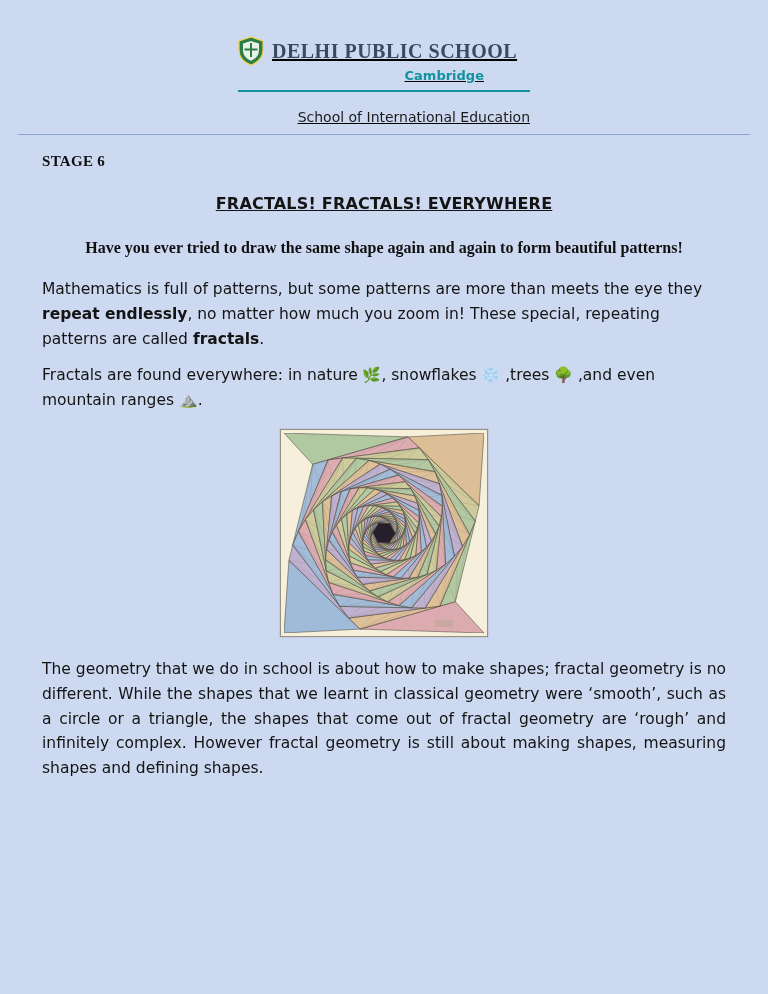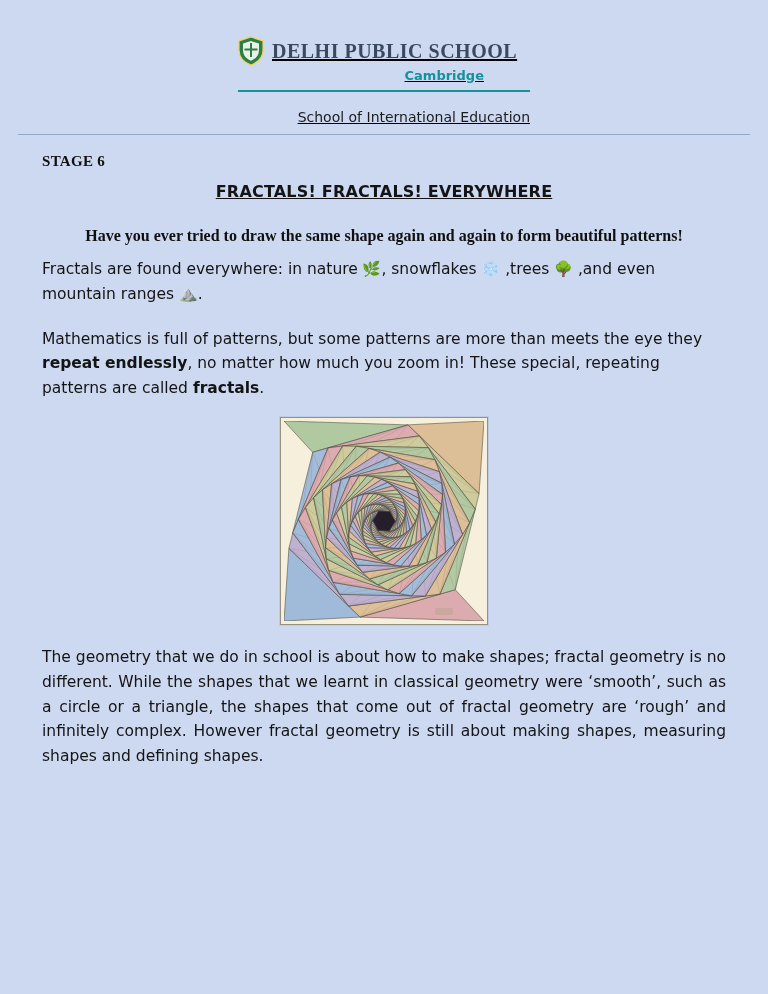--- a/index.html
+++ b/index.html
@@ -24,21 +24,21 @@
   .tagline.left { text-align:right; }
   .tagline.right { text-align:center; }
   .logo { flex:0 0 auto; display:inline-flex; }
   
   .title { text-align:center; color:#1f93a9; font-size:27px; font-weight:bold;
            letter-spacing:1px; margin-top:26px; }
   .rule { border:none; border-top:1px solid #90a8cc; margin:9px -24px 0 -24px; }
   .stage { font-family:"Liberation Serif", serif; font-weight:bold;
            font-size:15px; color:#111; margin-top:18px; letter-spacing:.3px; }
   .heading { text-align:center; font-weight:bold; font-size:16px; color:#141414;
-             text-decoration:underline; margin-top:12px; letter-spacing:.2px; }
+             text-decoration:underline; margin-top:24px; letter-spacing:.2px; }
   .intro { text-align:center; font-family:"Liberation Serif", serif; font-weight:bold;
            font-size:16px; color:#101010; margin-top:26px; }
   .redline { color:#e8231f; font-weight:bold; font-style:italic; font-size:17.5px;
              margin-top:24px; letter-spacing:.4px; }
   
   .para { font-size:15.5px; line-height:1.6; color:#141414; margin-top:20px; }
   .para.tight { margin-top:12px; }
   .para.justify { text-align:justify; }
   .emoji { font-size:15px; }
   
@@ -74,23 +74,23 @@
   </div>
 
   <hr class="rule">
 
   <div class="stage">STAGE 6</div>
   <div class="heading">FRACTALS! FRACTALS! EVERYWHERE</div>
 
   <p class="intro">Have you ever tried to draw the same shape again and again to form beautiful patterns!</p>
 
 
+  <p class="para"><span> Mathematics is full of patterns, but some patterns are more than meets the eye they </span><b>repeat endlessly</b><span>, no matter how much you zoom in! These special, repeating patterns are called </span><b>fractals</b><span>.</span></p>
+
   <p class="para tight"><span>Fractals are found everywhere: in nature </span><span class="emoji">🌿</span><span>, snowflakes </span><span class="emoji">❄️</span><span> ,trees </span><span class="emoji">🌳</span><span> ,and even mountain ranges </span><span class="emoji">⛰️</span><span>.</span></p>
-
-  <p class="para"><span> Mathematics is full of patterns, but some patterns are more than meets the eye they </span><b>repeat endlessly</b><span>, no matter how much you zoom in! These special, repeating patterns are called </span><b>fractals</b><span>.</span></p>
 
   <div class="figure">
     <svg width="200" height="200" viewBox="0 0 200 200">
         <polygon points="0.0,0.0 28.7,31.3 123.9,3.9" fill="#a8c49a" fill-opacity="0.9" stroke="#4c473e" stroke-width="0.55"></polygon>
         <polygon points="200.0,0.0 195.1,72.6 123.9,3.9" fill="#d9b98e" fill-opacity="0.9" stroke="#4c473e" stroke-width="0.55"></polygon>
         <polygon points="200.0,200.0 171.3,168.7 76.1,196.1" fill="#d9a3ab" fill-opacity="0.9" stroke="#4c473e" stroke-width="0.55"></polygon>
         <polygon points="0.0,200.0 4.9,127.4 76.1,196.1" fill="#96b5d8" fill-opacity="0.9" stroke="#4c473e" stroke-width="0.55"></polygon>
         <polygon points="191.3,88.0 171.3,168.7 156.0,173.1" fill="#a8c49a" fill-opacity="0.88" stroke="#4c473e" stroke-width="0.55"></polygon>
         <line x1="171.266014397832" y1="168.71793937428566" x2="182.50367347892998" y2="109.28370413585581" stroke="#5d574a" stroke-width="0.3" stroke-opacity="0.5"></line>
         <line x1="171.266014397832" y1="168.71793937428566" x2="173.68341440428313" y2="130.5542737064176" stroke="#5d574a" stroke-width="0.3" stroke-opacity="0.5"></line>

